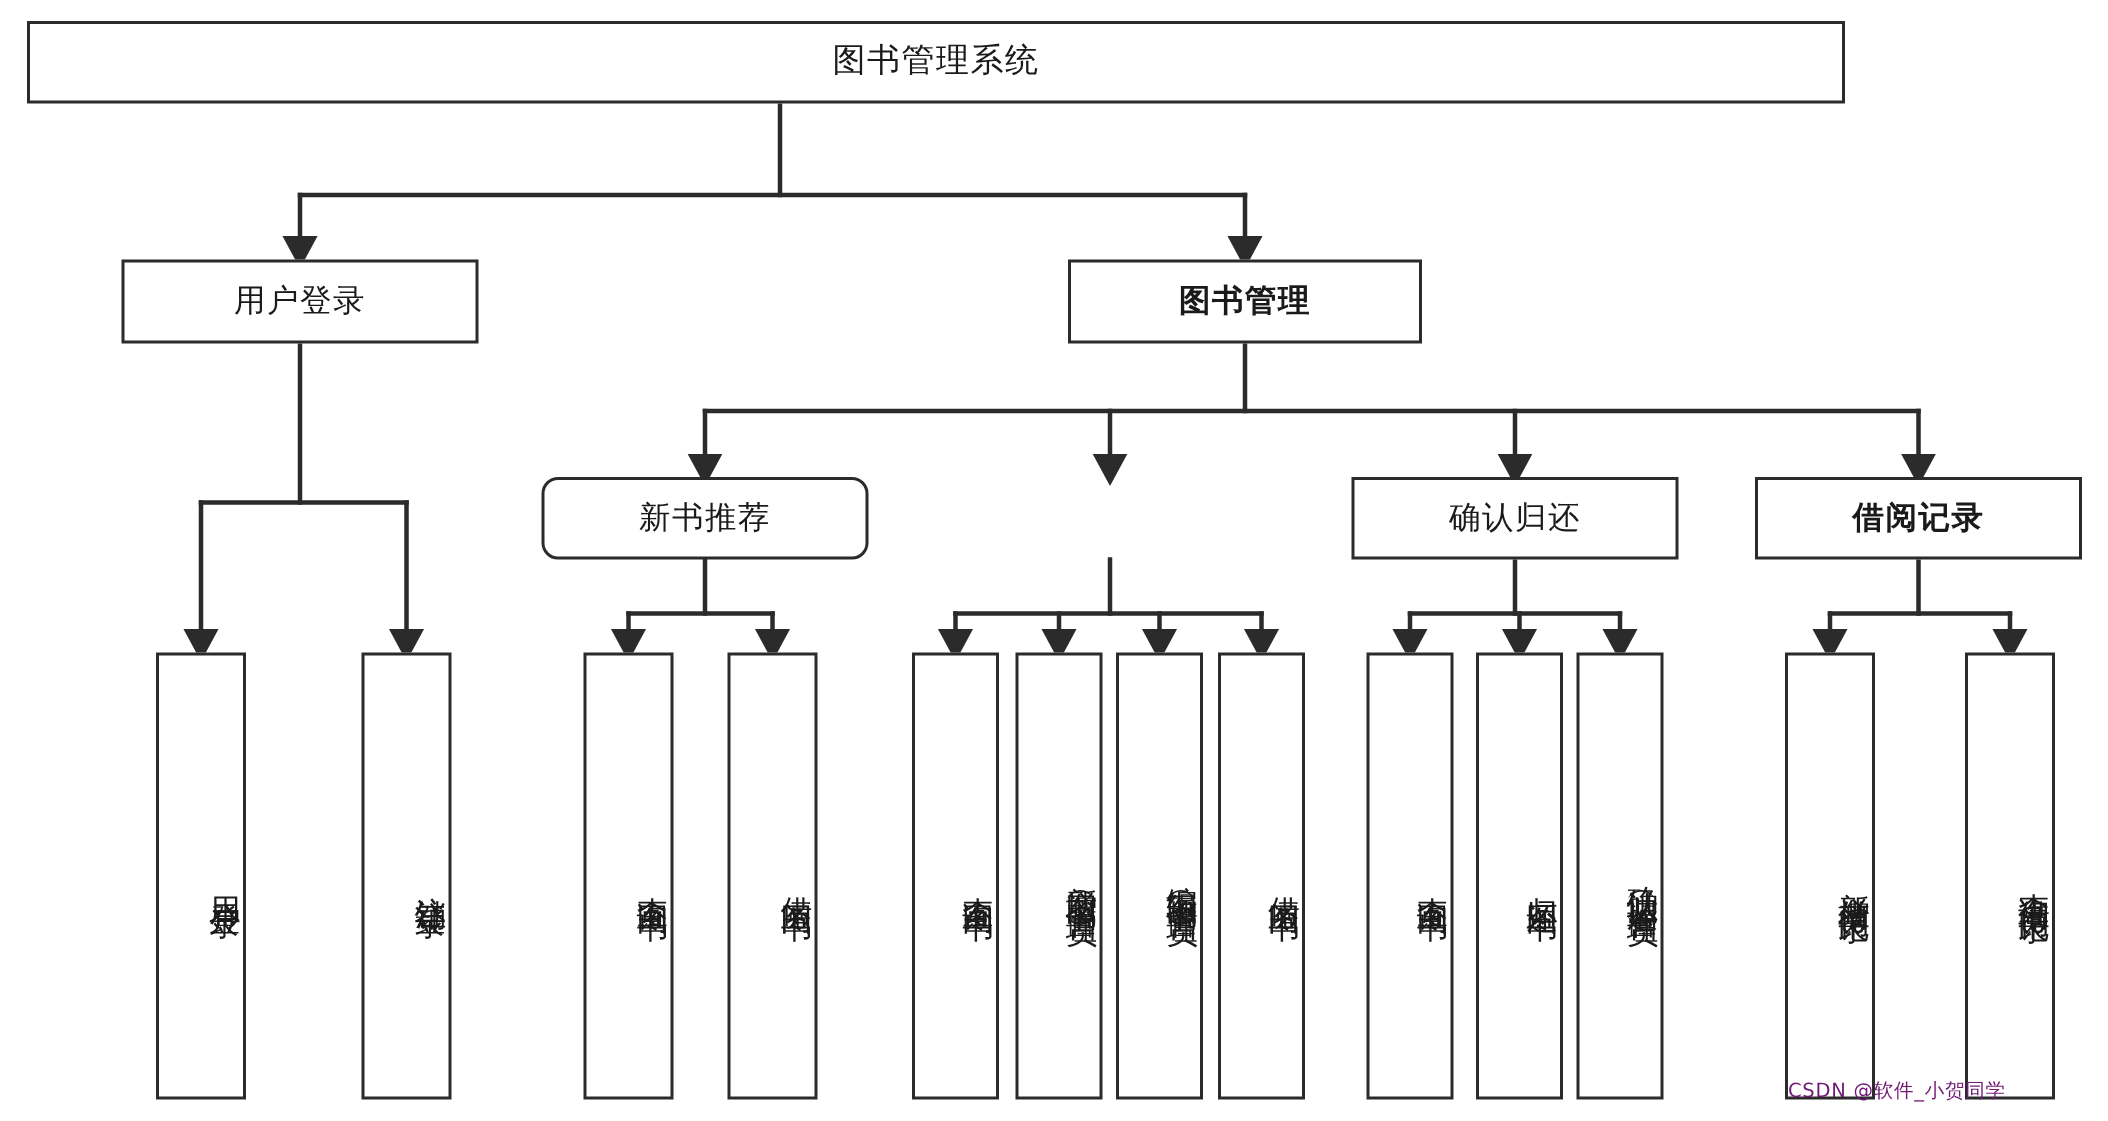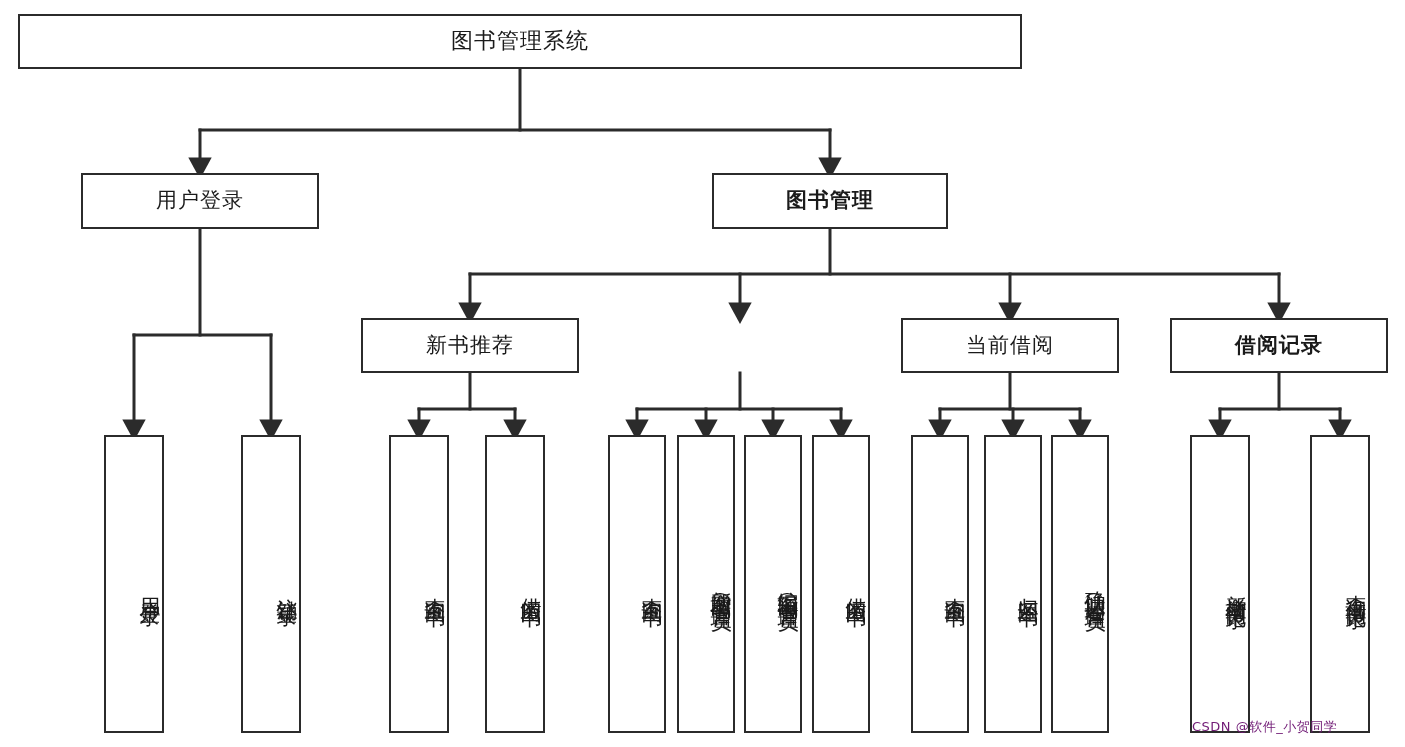--- a/index.html
+++ b/index.html
@@ -121,36 +121,36 @@
       <path d="M1013,409 L1013,429" marker-end="url(#arrowhead)"></path>
       <path d="M1080,409 L1080,429" marker-end="url(#arrowhead)"></path>
 
       <path d="M1279,373 L1279,409"></path>
       <path d="M1220,409 L1340,409"></path>
       <path d="M1220,409 L1220,429" marker-end="url(#arrowhead)"></path>
       <path d="M1340,409 L1340,429" marker-end="url(#arrowhead)"></path>
     </g>
   </svg>
 
-  <div class="node root horizontal" style="left:18px; top:14px; width:1004px; height:55px;">
+  <div class="node root horizontal" style="left:18px; top:14px; width:1212px; height:55px;">
     <span>图书管理系统</span>
   </div>
 
   <div class="node horizontal" style="left:81px; top:173px; width:238px; height:56px;">
     <span>用户登录</span>
   </div>
   <div class="node horizontal" style="left:712px; top:173px; width:236px; height:56px;font-weight:bold;">
     <span>图书管理</span>
   </div>
 
-  <div class="node horizontal" style="left:361px; top:318px; width:218px; height:55px;">
+  <div class="node horizontal" style="left:361px; top:318px; width:218px; height:55px;border-radius:11px;">
     <span>新书推荐</span>
   </div>
   <div class="node horizontal" style="left:901px; top:318px; width:218px; height:55px;">
-    <span>当前借阅</span>
+    <span>确认归还</span>
   </div>
   <div class="node horizontal" style="left:1170px; top:318px; width:218px; height:55px;font-weight:bold;">
     <span>借阅记录</span>
   </div>
 
   <div class="node vertical" style="left:104px; top:435px; width:60px; height:298px;">
     <span class="vlabel">用户登录</span>
   </div>
   <div class="node vertical" style="left:241px; top:435px; width:60px; height:298px;">
     <span class="vlabel">注销登录</span>

